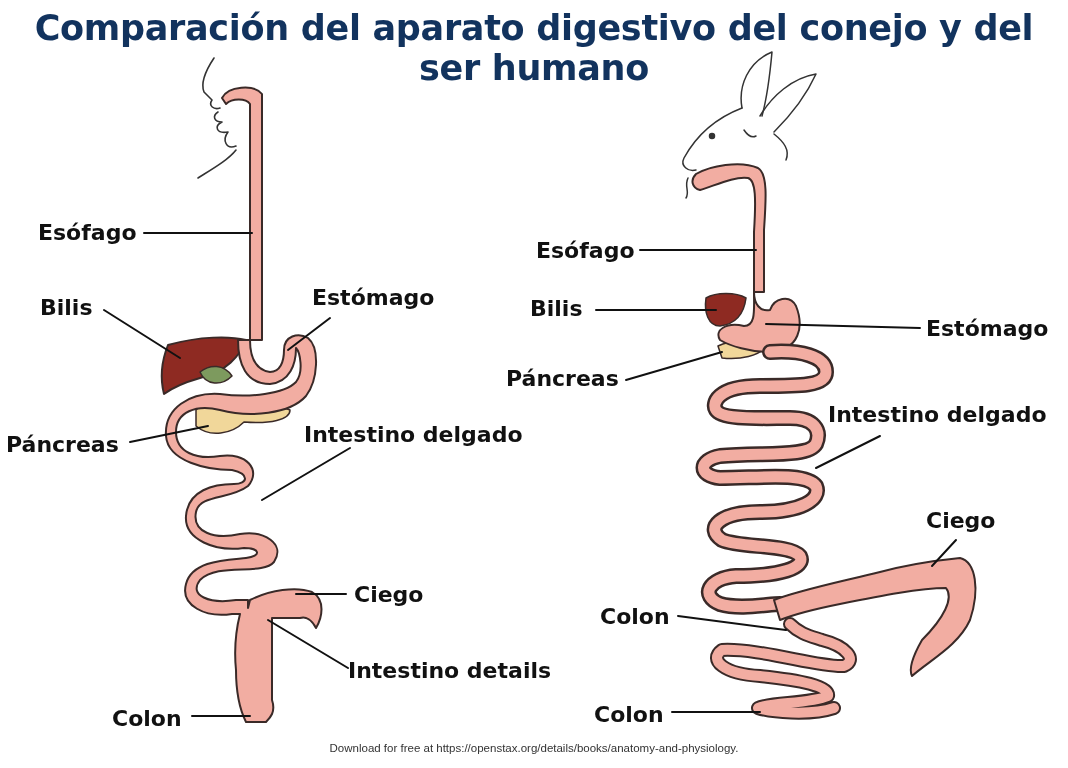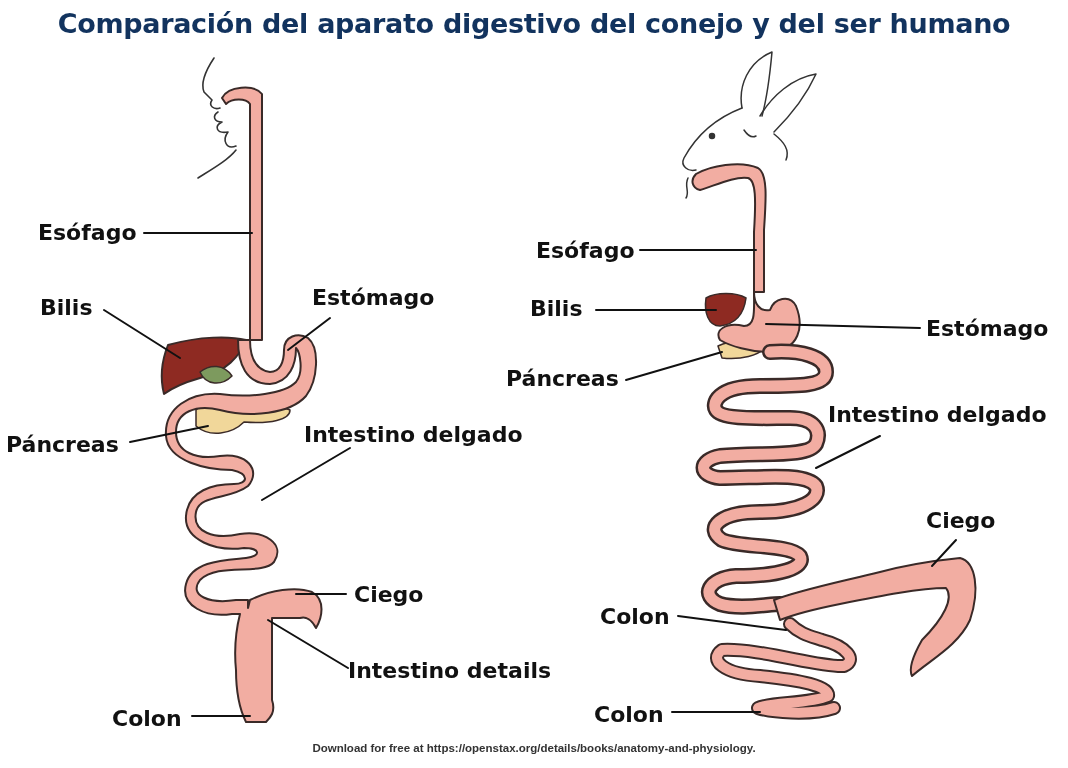--- a/index.html
+++ b/index.html
@@ -1,20 +1,20 @@
 <!DOCTYPE html>
 <html><head>
 <meta charset="utf-8">
 <style>
   html, body { margin: 0; padding: 0; background: #ffffff; }
   body { width: 1068px; height: 768px; position: relative; overflow: hidden; font-family: "DejaVu Sans", sans-serif; }
-  .title { position: absolute; left: 0; top: 8px; width: 1068px; text-align: center; font-size: 27px; font-weight: bold; color: #12335e; letter-spacing: -0.3px; }
+  .title { position: absolute; left: 0; top: 8px; width: 1068px; text-align: center; font-size: 35px; font-weight: bold; color: #12335e; letter-spacing: -0.3px; }
   svg.art { position: absolute; left: 0; top: 0; }
   .label { position: absolute; font-size: 22px; font-weight: bold; color: #111; white-space: nowrap; }
-  .credit { position: absolute; left: 0; width: 1068px; top: 742px; text-align: center; font-family: "Liberation Sans", sans-serif; font-size: 11.5px; color: #333; font-weight: bold; }
+  .credit { position: absolute; left: 0; width: 1068px; top: 742px; text-align: center; font-family: "Liberation Sans", sans-serif; font-size: 11.5px; color: #333; }
 </style>
 </head>
 <body>
 
 <div class="title">Comparación del aparato digestivo del conejo y del ser humano</div>
 
 <svg class="art" width="1068" height="768" viewBox="0 0 1068 768">
   <g stroke-linecap="round" stroke-linejoin="round">
 
     <g fill="none" stroke="#333" stroke-width="1.6">

